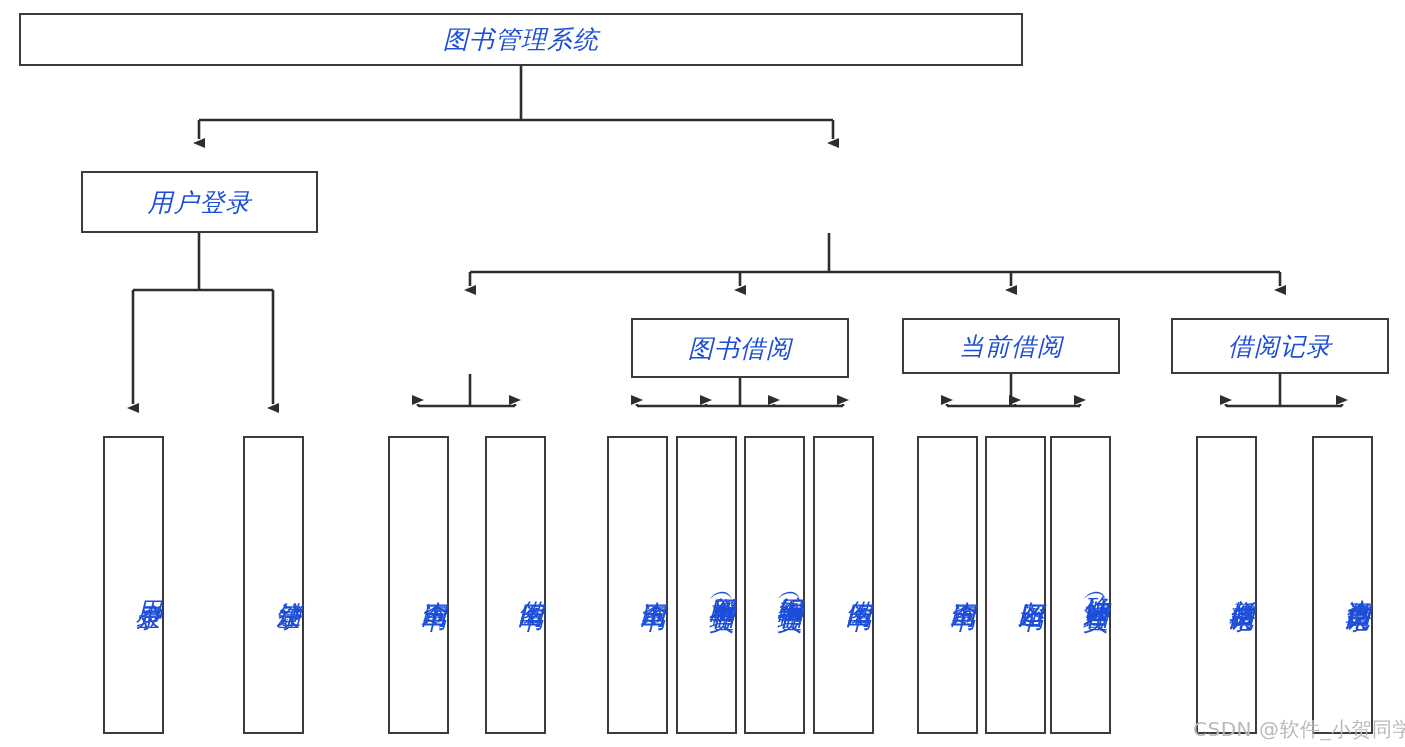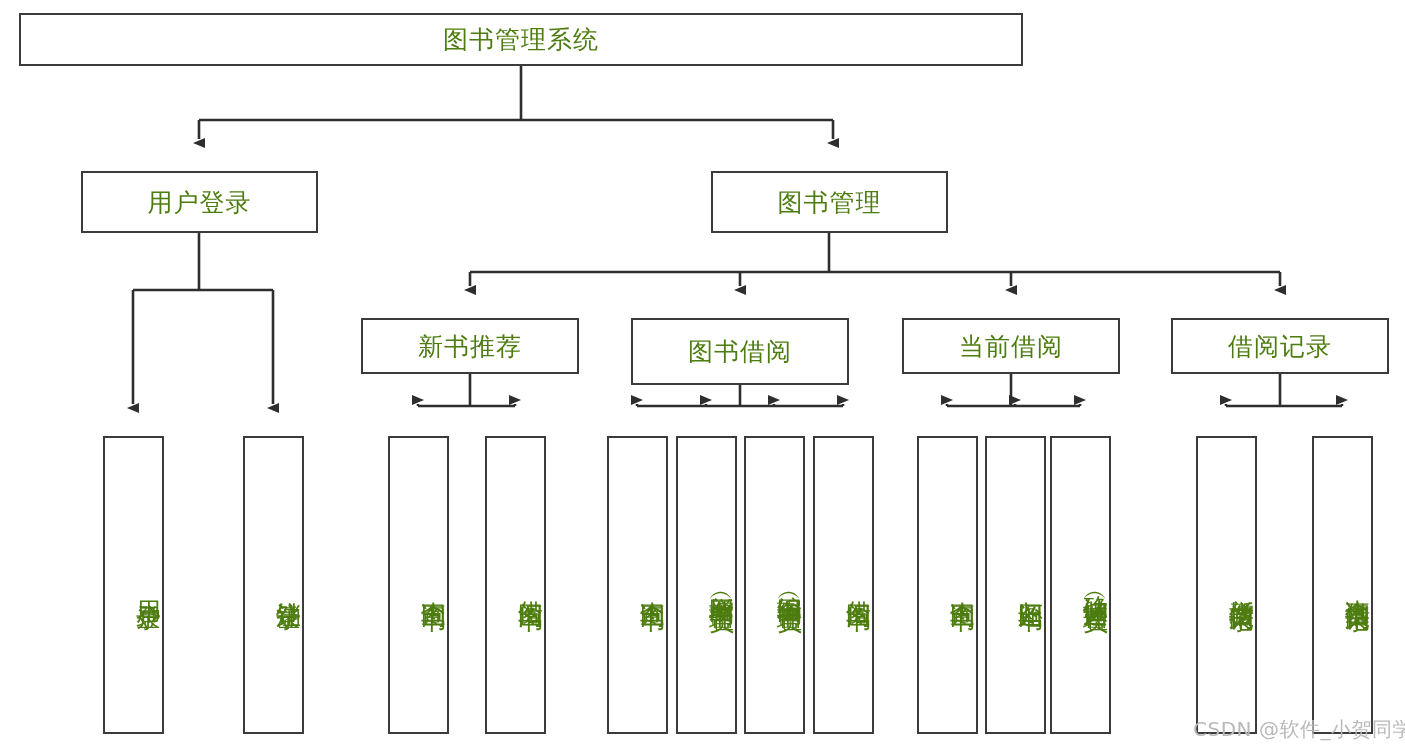--- a/index.html
+++ b/index.html
@@ -26,21 +26,22 @@
     pointer-events: none;
   }
   .node {
     position: absolute;
     box-sizing: border-box;
     border: 2.5px solid #3b3b3b;
     background: #ffffff;
     display: flex;
     align-items: center;
     justify-content: center;
-    color: #4d7c0f;
+    color: #1d4ed8;
+    font-style: italic;
   }
   .node.horiz {
     font-size: 25px;
     letter-spacing: 1px;
     line-height: 1;
   }
   .node.vert {
     writing-mode: vertical-rl;
     text-orientation: upright;
     font-size: 25px;
@@ -121,28 +122,22 @@
     </g>
   </svg>
 
   <div class="node horiz" style="left:19px; top:13px; width:1004px; height:53px;">
     <span>图书管理系统</span>
   </div>
 
   <div class="node horiz" style="left:81px; top:171px; width:237px; height:62px;">
     <span>用户登录</span>
   </div>
-  <div class="node horiz" style="left:711px; top:171px; width:237px; height:62px;">
-    <span>图书管理</span>
-  </div>
 
-  <div class="node horiz" style="left:361px; top:318px; width:218px; height:56px;">
-    <span>新书推荐</span>
-  </div>
-  <div class="node horiz" style="left:631px; top:318px; width:218px; height:67px;">
+  <div class="node horiz" style="left:631px; top:318px; width:218px; height:60px;">
     <span>图书借阅</span>
   </div>
   <div class="node horiz" style="left:1171px; top:318px; width:218px; height:56px;">
     <span>借阅记录</span>
   </div>
   <div class="node horiz" style="left:902px; top:318px; width:218px; height:56px;">
     <span>当前借阅</span>
   </div>
 
   <div class="node vert" style="left:103px; top:436px; width:61px; height:298px;">

